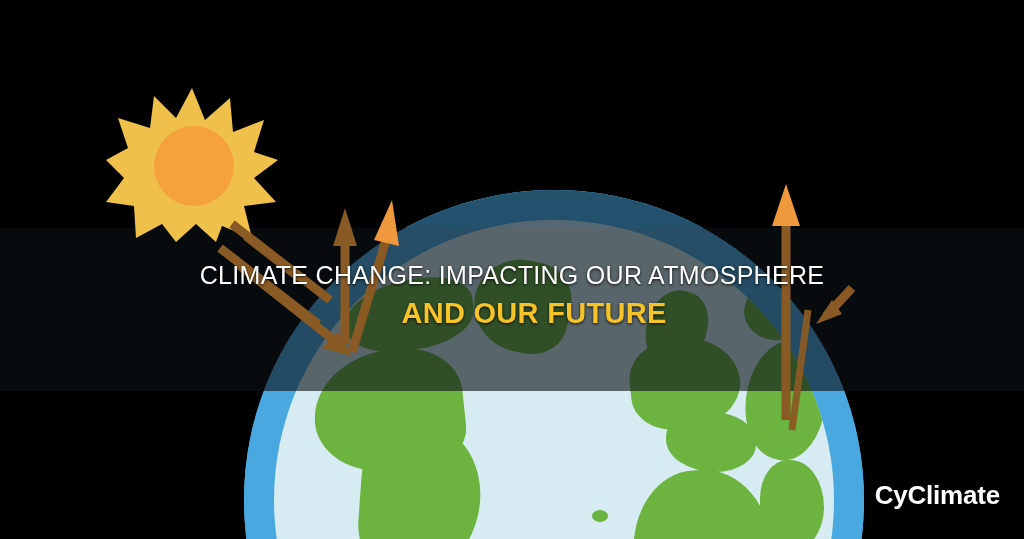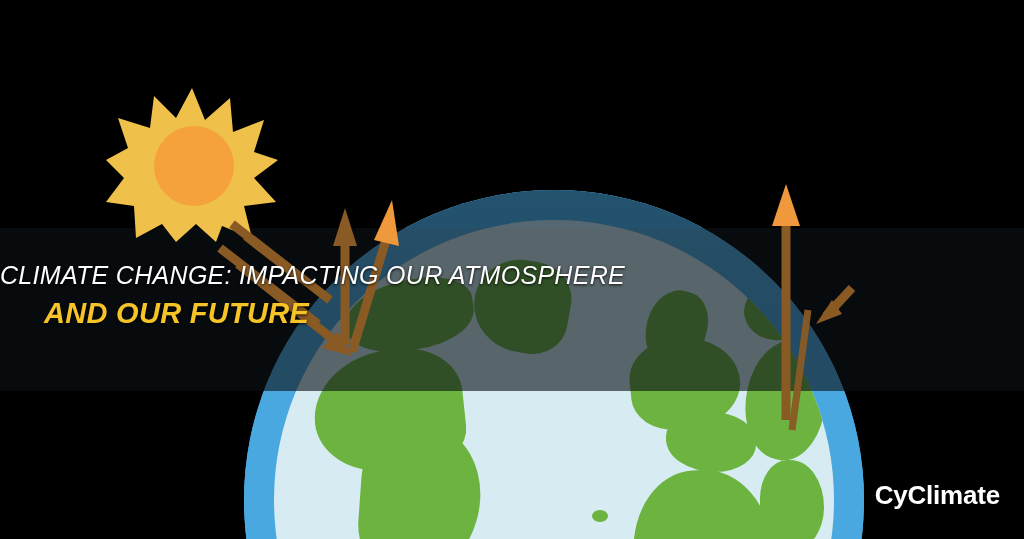--- a/index.html
+++ b/index.html
@@ -94,21 +94,21 @@
     position:absolute;left:48px;top:40px;width:80px;height:80px;
     border-radius:50%;background:#f6a23c;
   }
 
   
   #arrows{left:0;top:0;width:1024px;height:539px;}
 
   
   #title-block{
     left:0;top:258px;width:1024px;
-    font-style:italic;
+    text-align:center;
   }
   #title-line1{
     font-size:25px;font-weight:400;color:#ffffff;
     letter-spacing:.3px;line-height:34px;
     text-shadow:0 1px 3px rgba(0,0,0,.85);
     white-space:nowrap;
   }
   #title-line2{
     font-size:29px;font-weight:700;color:#f7c427;
     letter-spacing:.3px;line-height:42px;

